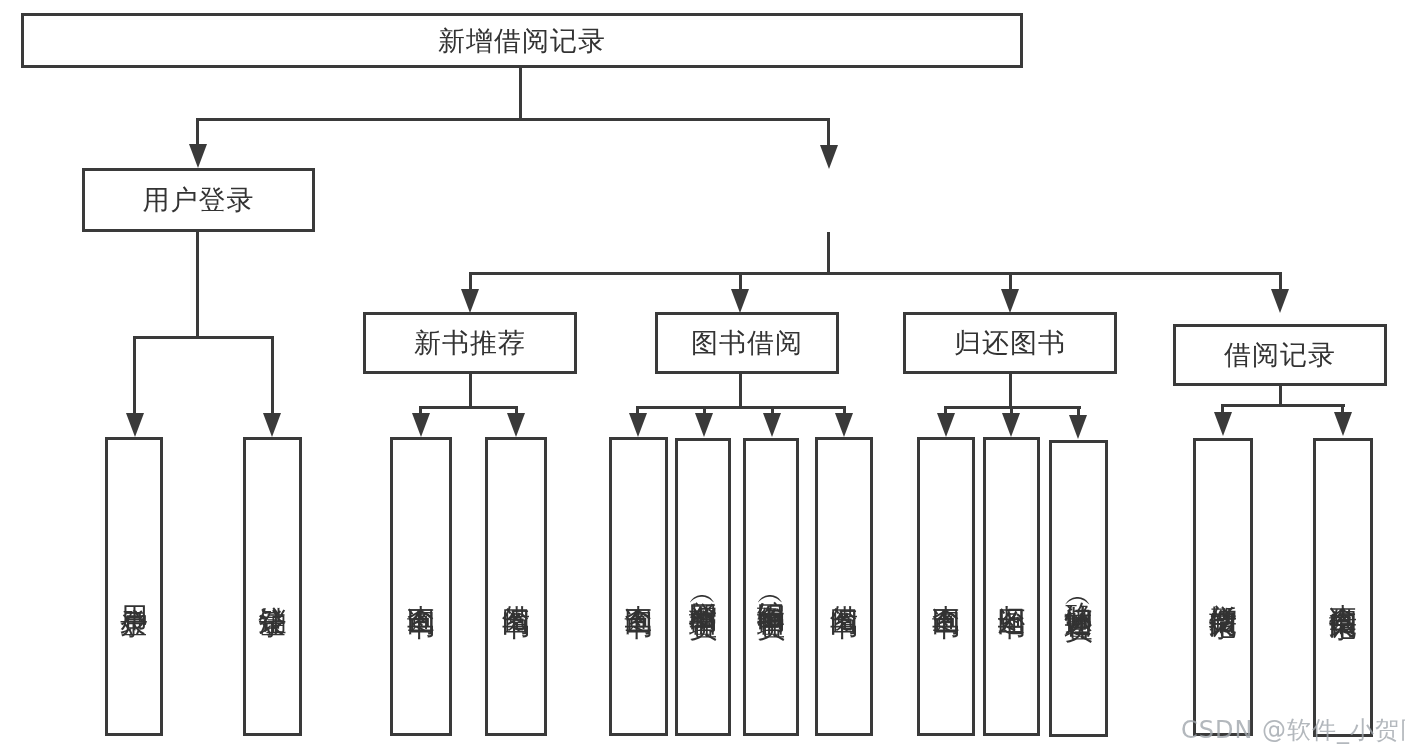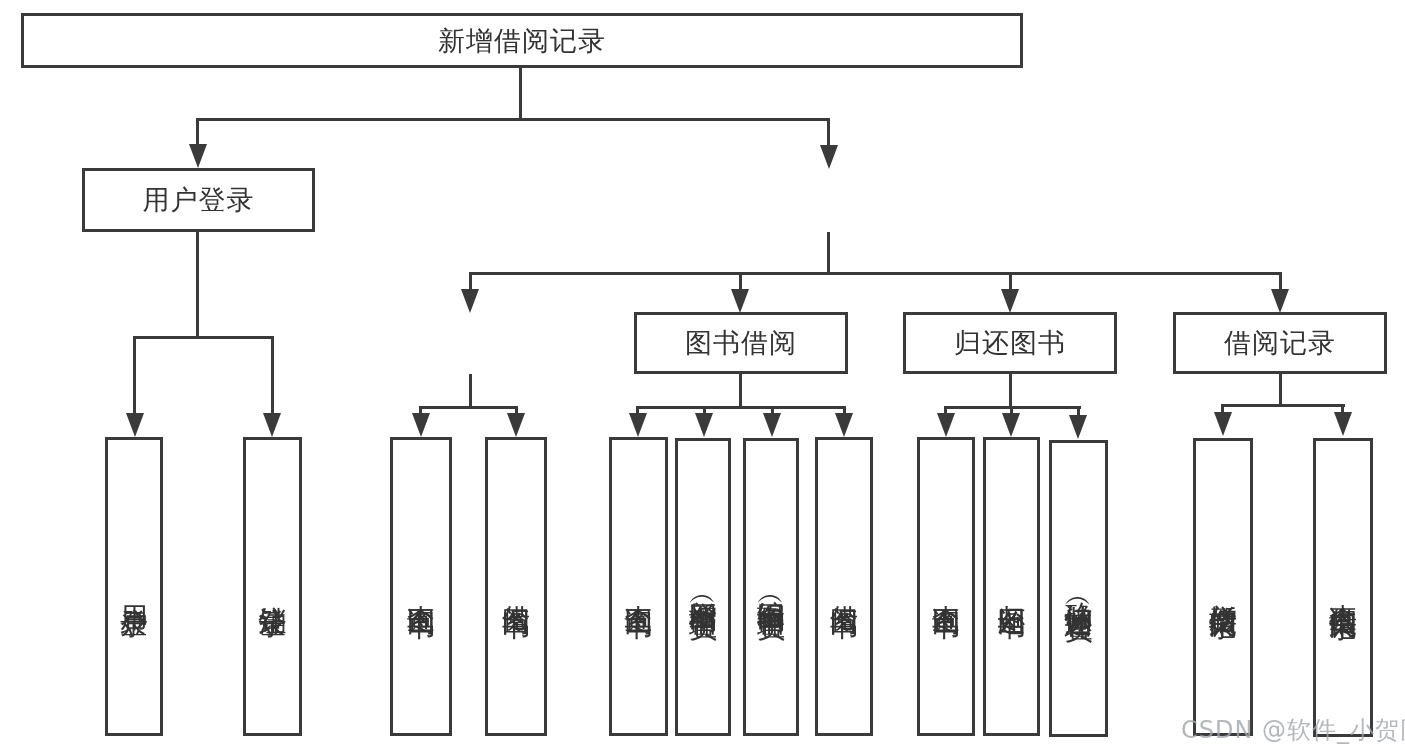--- a/index.html
+++ b/index.html
@@ -73,23 +73,24 @@
   <div class="line" style="left:469px;top:272px;width:813px;height:3px"></div>
   <div class="line" style="left:469px;top:272px;width:3px;height:20px"></div>
   <div class="line" style="left:739px;top:272px;width:3px;height:20px"></div>
   <div class="line" style="left:1009px;top:272px;width:3px;height:20px"></div>
   <div class="line" style="left:1279px;top:272px;width:3px;height:20px"></div>
   <div class="arr" style="left:461px;top:289px"></div>
   <div class="arr" style="left:731px;top:289px"></div>
   <div class="arr" style="left:1001px;top:289px"></div>
   <div class="arr" style="left:1271px;top:289px"></div>
 
-  <div class="box h" style="left:634px;top:312px;width:214px;height:62px">图书借阅</div>
+  <div class="box h" style="left:363px;top:312px;width:214px;height:62px">新书推荐</div>
+  <div class="box h" style="left:655px;top:312px;width:184px;height:62px">图书借阅</div>
   <div class="box h" style="left:903px;top:312px;width:214px;height:62px">归还图书</div>
-  <div class="box h" style="left:1173px;top:312px;width:214px;height:62px">借阅记录</div>
+  <div class="box h" style="left:1173px;top:324px;width:214px;height:62px">借阅记录</div>
 
   <div class="line" style="left:469px;top:374px;width:3px;height:35px"></div>
   <div class="line" style="left:419px;top:406px;width:99px;height:3px"></div>
   <div class="line" style="left:419px;top:406px;width:3px;height:10px"></div>
   <div class="line" style="left:515px;top:406px;width:3px;height:10px"></div>
   <div class="arr" style="left:412px;top:413px"></div>
   <div class="arr" style="left:507px;top:413px"></div>
 
   <div class="line" style="left:739px;top:374px;width:3px;height:35px"></div>
   <div class="line" style="left:636px;top:406px;width:210px;height:3px"></div>

